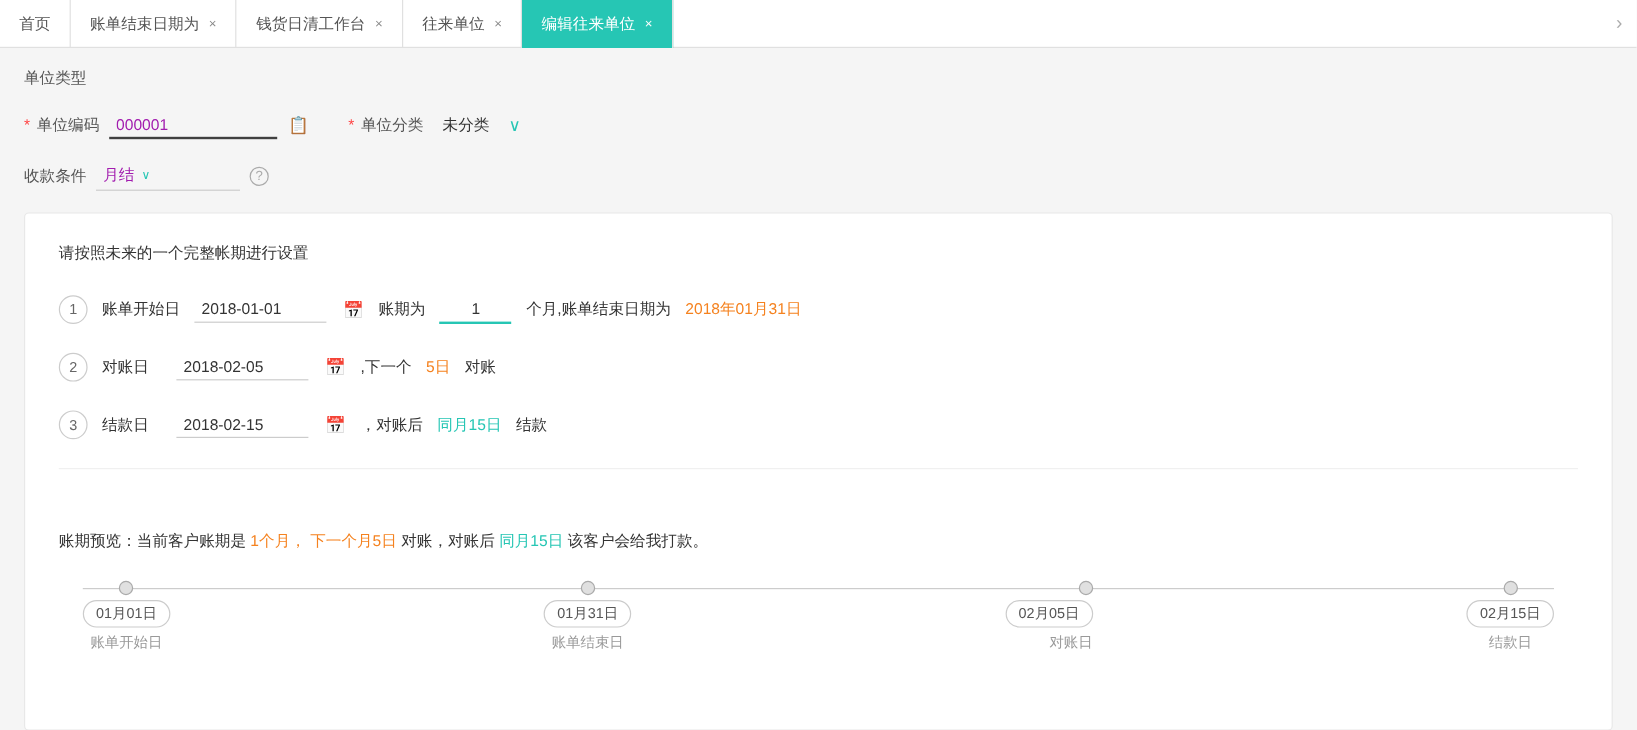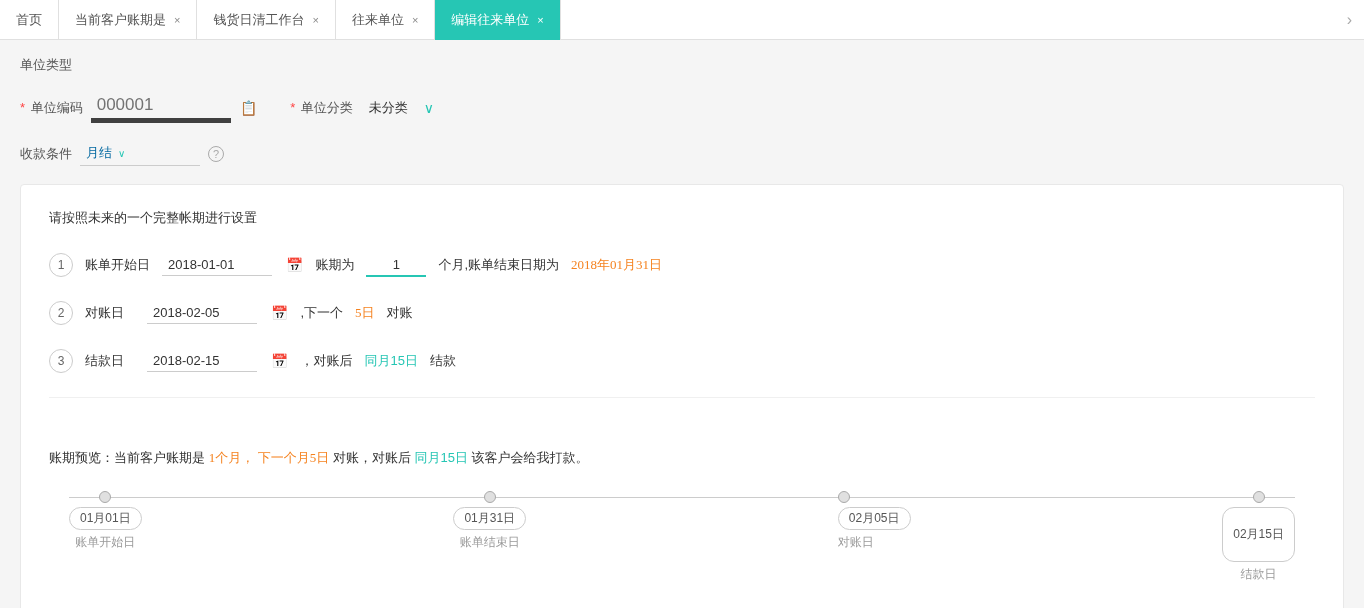--- a/index.html
+++ b/index.html
@@ -103,26 +103,26 @@
       content: '';
       width: 5px;
       height: 5px;
       border-radius: 50%;
       background: #fff;
     }
 
     
     .input-field {
       border: none;
-      border-bottom: 5px solid #404040;
+      border-bottom: 2px solid #404040;
       padding: 3px 6px;
-      font-size: 17px;
+      font-size: 13px;
       outline: none;
       background: transparent;
-      color: #737373;
+      color: #a21caf;
       width: 140px;
     }
     .input-field-wide { width: 200px; }
 
     .calendar-icon {
       color: #26c6b4;
       cursor: pointer;
       font-size: 14px;
       margin-left: 2px;
     }
@@ -146,21 +146,21 @@
 
     
     .select-wrapper {
       position: relative;
       display: inline-flex;
       align-items: center;
       border-bottom: 1px solid #ccc;
       min-width: 120px;
     }
     .select-value {
-      color: #0369a1;
+      color: #a21caf;
       padding: 3px 6px;
       font-size: 13px;
       cursor: pointer;
     }
     .select-arrow {
       color: #26c6b4;
       font-size: 10px;
       padding-right: 4px;
     }
 
@@ -217,21 +217,21 @@
       border-bottom: 2px solid #26c6b4;
       padding: 3px 6px;
       font-size: 13px;
       outline: none;
       background: transparent;
       color: #333;
       width: 60px;
       text-align: center;
     }
     .desc-text { color: #333; font-size: 13px; }
-    .highlight-orange { color: #f5821f; font-weight: 500; font-family: Liberation Serif, serif; }
+    .highlight-orange { color: #f5821f; font-weight: 500; }
     .highlight-teal { color: #26c6b4; font-weight: 500; }
 
     
     .preview-section {
       padding: 16px 0 0 0;
       border-top: 1px solid #f0f0f0;
       margin-top: 8px;
     }
     .preview-text {
       font-size: 13px;
@@ -241,21 +241,21 @@
     }
   </style>
 </head>
 <body>
 
 <div class="tab-bar">
   <div class="tab">
     <span>首页</span>
   </div>
   <div class="tab">
-    <span>当前客户账期是</span>
+    <span>账单结束日期为</span>
     <span class="close-icon">×</span>
   </div>
   <div class="tab">
     <span>钱货日清工作台</span>
     <span class="close-icon">×</span>
   </div>
   <div class="tab">
     <span>往来单位</span>
     <span class="close-icon">×</span>
   </div>
@@ -359,29 +359,29 @@
             <div style="border:1px solid #ccc;border-radius:12px;padding:2px 10px;font-size:12px;color:#555;background:#fff;white-space:nowrap;">01月01日</div>
             <div style="font-size:12px;color:#999;">账单开始日</div>
           </div>
 
           <div style="display:flex;flex-direction:column;align-items:center;gap:4px;">
             <div style="width:12px;height:12px;border-radius:50%;border:1px solid #aaa;background:#e0e0e0;position:relative;z-index:1;"></div>
             <div style="border:1px solid #ccc;border-radius:12px;padding:2px 10px;font-size:12px;color:#555;background:#fff;white-space:nowrap;">01月31日</div>
             <div style="font-size:12px;color:#999;">账单结束日</div>
           </div>
 
-          <div style="display:flex;flex-direction:column;align-items:flex-start;gap:4px;">
+          <div style="display:flex;flex-direction:column;align-items:flex-end;gap:4px;">
             <div style="width:12px;height:12px;border-radius:50%;border:1px solid #aaa;background:#e0e0e0;position:relative;z-index:1;"></div>
             <div style="border:1px solid #ccc;border-radius:12px;padding:2px 10px;font-size:12px;color:#555;background:#fff;white-space:nowrap;">02月05日</div>
             <div style="font-size:12px;color:#999;">对账日</div>
           </div>
 
           <div style="display:flex;flex-direction:column;align-items:center;gap:4px;">
             <div style="width:12px;height:12px;border-radius:50%;border:1px solid #aaa;background:#e0e0e0;position:relative;z-index:1;"></div>
-            <div style="border:1px solid #ccc;border-radius:12px;padding:18px 10px;font-size:12px;color:#555;background:#fff;white-space:nowrap;">02月15日</div>
+            <div style="border:1px solid #ccc;border-radius:12px;padding:2px 10px;font-size:12px;color:#555;background:#fff;white-space:nowrap;">02月15日</div>
             <div style="font-size:12px;color:#999;">结款日</div>
           </div>
 
         </div>
       </div>
     </div>
   </div>
 
 </div>
 

